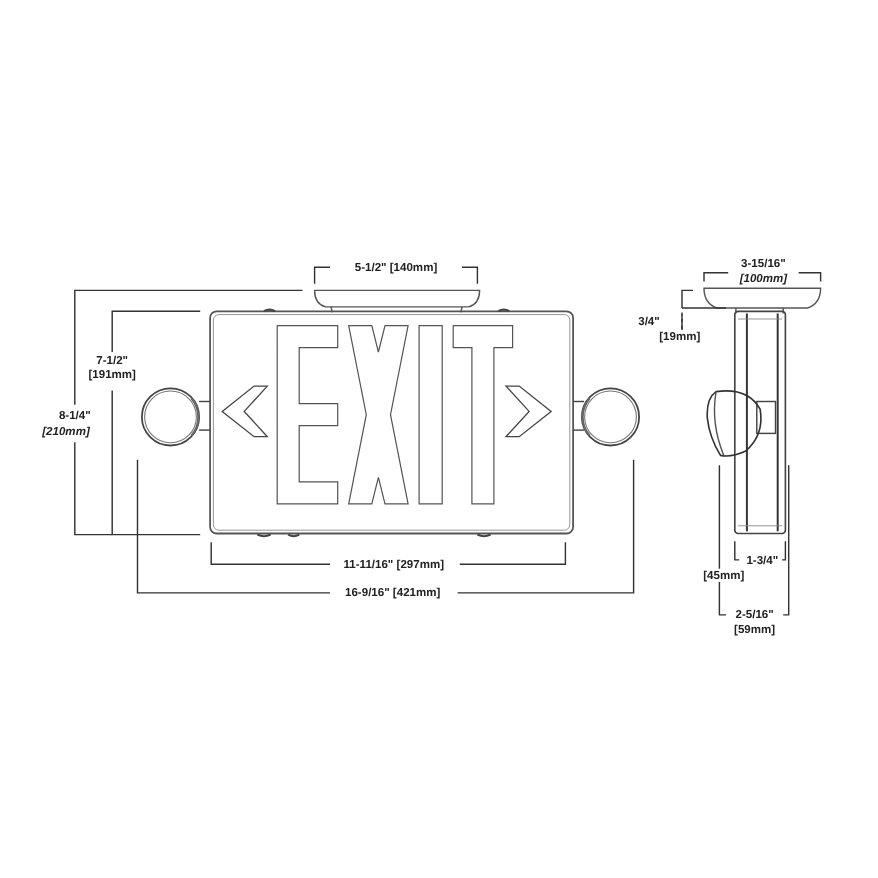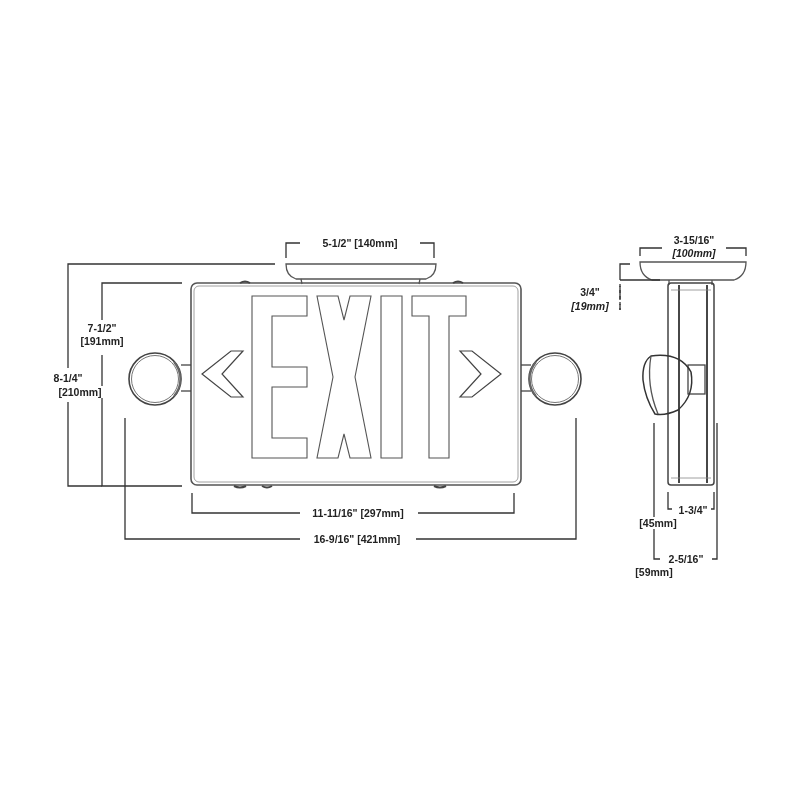--- a/index.html
+++ b/index.html
@@ -108,28 +108,28 @@
     </g>
   </g>
 </svg>
 
 <div class="dim-label center" style="left:360px; top:237px;">5-1/2" [140mm]</div>
 
 <div class="dim-label center" style="left:102px; top:322px;">7-1/2"</div>
 <div class="dim-label center" style="left:102px; top:335px;">[191mm]</div>
 
 <div class="dim-label center" style="left:68px; top:372px;">8-1/4"</div>
-<div class="dim-label center" style="left:80px; top:386px;">[210mm]</div>
+<div class="dim-label center" style="left:60px; top:386px;font-style:italic;">[210mm]</div>
 
 <div class="dim-label center" style="left:358px; top:507px;">11-11/16" [297mm]</div>
 <div class="dim-label center" style="left:357px; top:533px;">16-9/16" [421mm]</div>
 
 <div class="dim-label center" style="left:694px; top:234px;">3-15/16"</div>
 <div class="dim-label center" style="left:694px; top:247px;font-style:italic;">[100mm]</div>
 
 <div class="dim-label center" style="left:590px; top:286px;">3/4"</div>
-<div class="dim-label center" style="left:590px; top:300px;font-style:italic;">[19mm]</div>
+<div class="dim-label center" style="left:618px; top:300px;">[19mm]</div>
 
 <div class="dim-label center" style="left:693px; top:504px;">1-3/4"</div>
 <div class="dim-label center" style="left:658px; top:517px;">[45mm]</div>
 
 <div class="dim-label center" style="left:686px; top:553px;">2-5/16"</div>
-<div class="dim-label center" style="left:654px; top:566px;">[59mm]</div>
+<div class="dim-label center" style="left:686px; top:566px;">[59mm]</div>
 
 </body></html>

